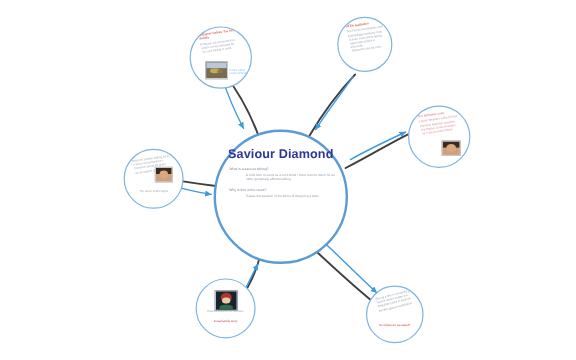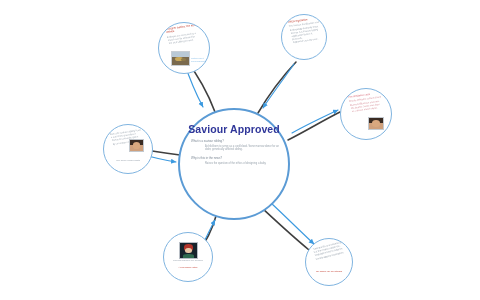--- a/index.html
+++ b/index.html
@@ -194,21 +194,21 @@
       <path d="M200,250 C206,238 210,229 215,220" stroke="#3c9ae0" stroke-width="1.15" fill="none" stroke-linecap="round" marker-end="url(#ah)"></path>
     </g>
 
     <g>
       <path d="M263,209 C277,222 292,236 309,250" stroke="#3f3f3f" stroke-width="1.6" fill="none" stroke-linecap="round"></path>
       <path d="M271,203 C285,216 299,230 314,244" stroke="#3c9ae0" stroke-width="1.15" fill="none" stroke-linecap="round" marker-end="url(#ah)"></path>
     </g>
   </svg>
 
   <div class="hub">
-    <div class="hub-title">Saviour Approved</div>
+    <div class="hub-title">Saviour Diamond</div>
     <div class="hub-body">
       <p class="hub-q">What is a saviour sibling?</p>
       <p class="hub-a">A child born to serve as a cord blood / bone marrow donor for an older, genetically afflicted sibling.</p>
       <p class="hub-q">Why is this in the news?</p>
       <p class="hub-a">Raises the question of the ethics of designing a baby.</p>
     </div>
   </div>
 
   <div class="node" style="left:158px; top:22px; width:52px; height:52px;">
     <div class="node-inner">

